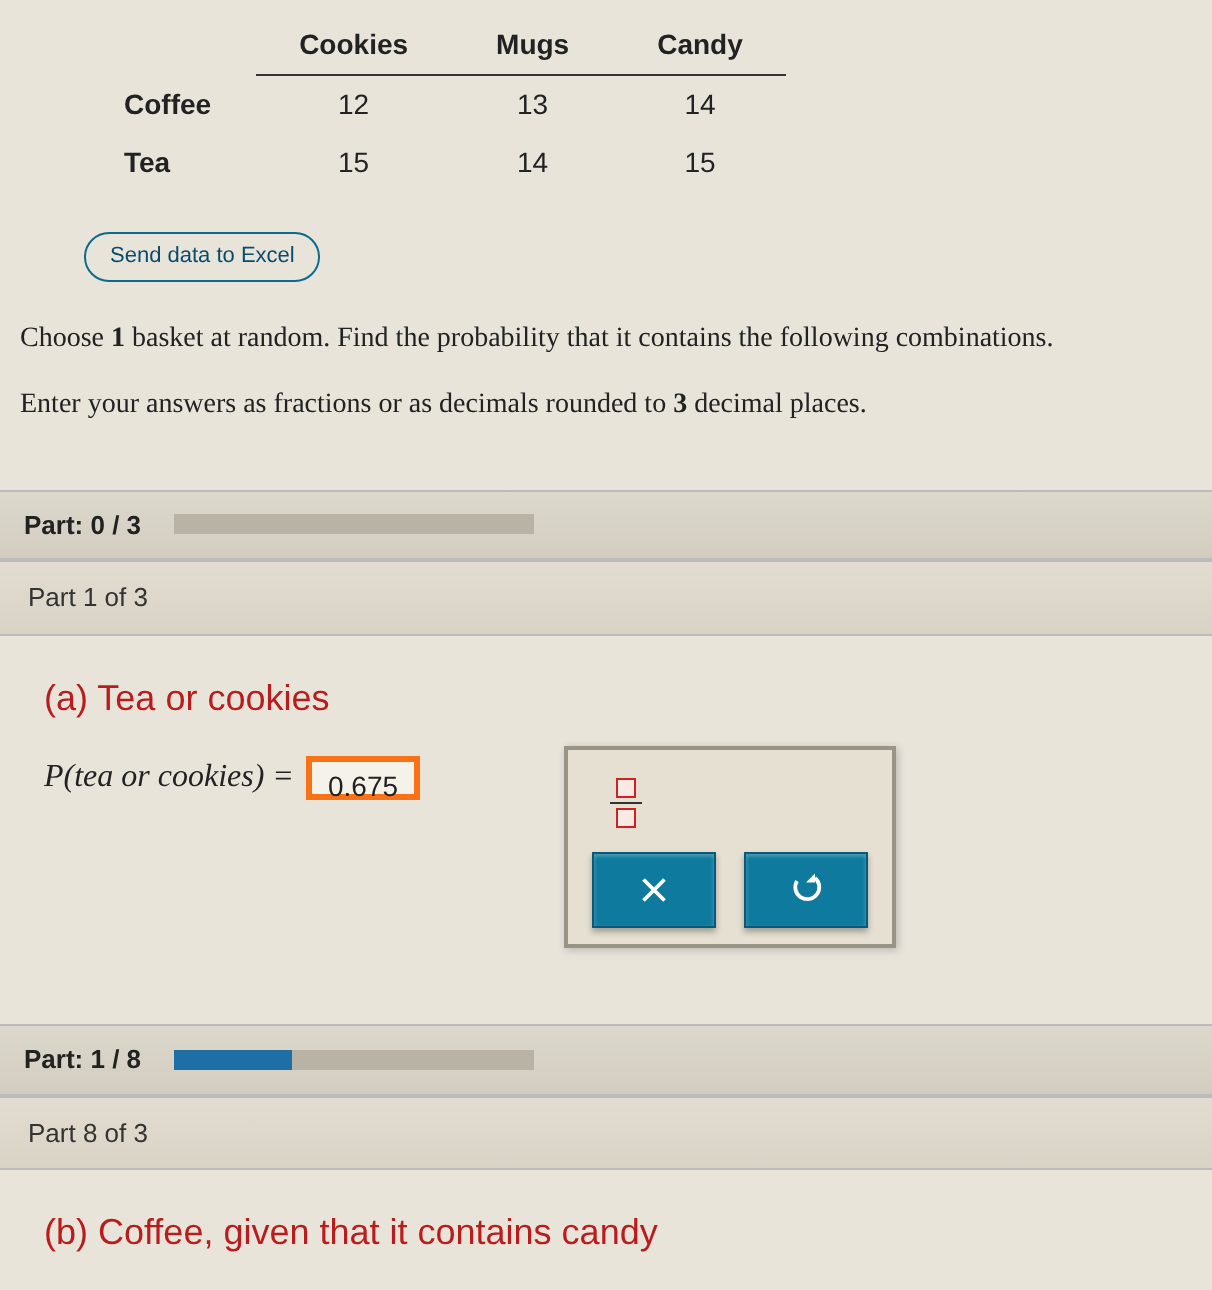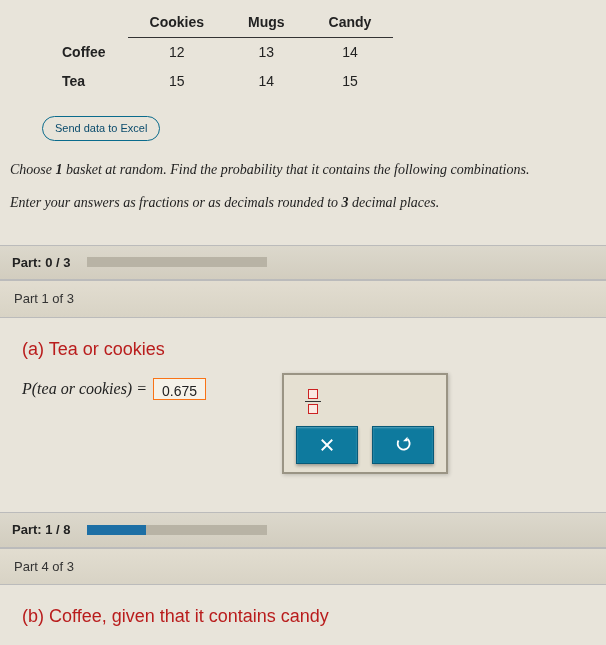--- a/index.html
+++ b/index.html
@@ -34,21 +34,21 @@
       margin: 8px 0 18px 42px;
       padding: 3px 12px;
       border: 1.5px solid #0a6b8c;
       border-radius: 14px;
       color: #0a4b6c;
       font-size: 11px;
       font-family: Arial, sans-serif;
       cursor: pointer;
       background: transparent;
     }
-    .instructions { padding: 0 28px 12px 10px; font-style: italic; }
+    .instructions { padding: 0 28px 12px 10px; }
     .part-progress {
       background: linear-gradient(#dcd8cc, #d2cdbf);
       border-top: 1px solid #bbb;
       border-bottom: 1px solid #bbb;
       padding: 7px 12px;
       font-family: Arial, sans-serif;
       font-weight: bold;
       font-size: 13px;
       display: flex;
       align-items: center;
@@ -81,21 +81,21 @@
     .equation {
       font-style: italic;
       font-family: 'Times New Roman', serif;
       font-size: 16px;
       display: flex;
       align-items: center;
       gap: 6px;
     }
     .equation .val-box {
       display: inline-block;
-      border: 1px solid #f97316;
+      border: 3px solid #f97316;
       background: #f5f2e9;
       padding: 2px 8px;
       font-style: normal;
       font-family: Arial, sans-serif;
       font-size: 14px;
       min-width: 50px;
       height: 22px;
     }
     .tool-panel {
       border: 2px solid #9a9484;
@@ -213,20 +213,20 @@
     </div>
   </div>
 
   <div class="part-progress">
     <span>Part: 1 / 8</span>
     <div class="progress-bar">
       <div class="progress-fill p1"></div>
     </div>
   </div>
 
-  <div class="part-header">Part 4 of 3</div>
+  <div class="part-header">Part 8 of 3</div>
 
   <div class="part-body" style="padding-bottom:0;">
     <div class="sublabel">(b) Coffee, given that it contains candy</div>
 
   </div>
 
 </div>
 
 </body></html>

